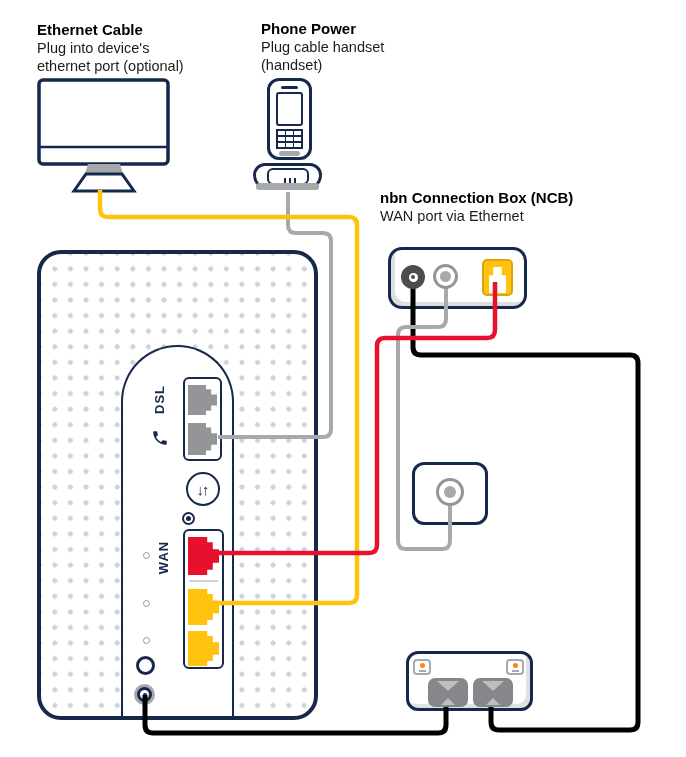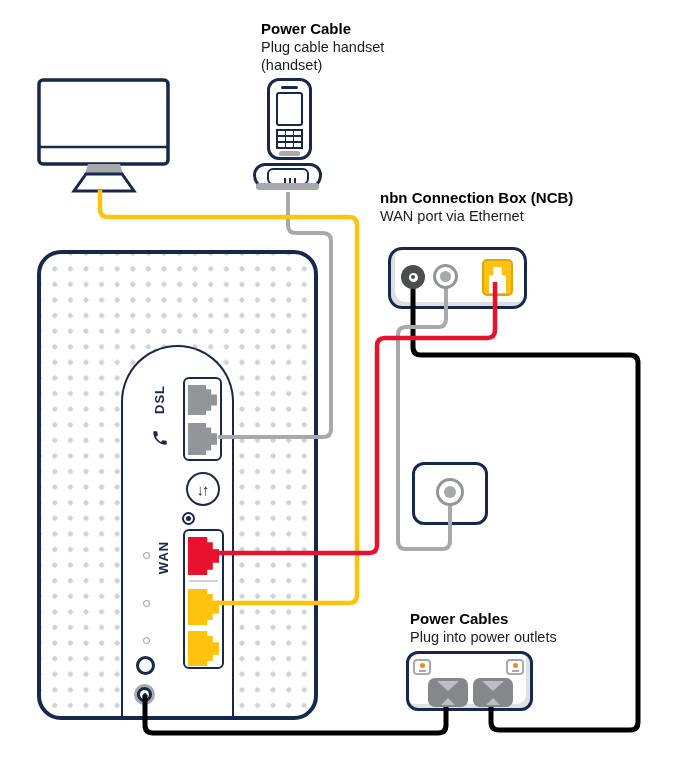--- a/index.html
+++ b/index.html
@@ -111,32 +111,33 @@
   .plug .tri-up{position:absolute;left:13px;bottom:2px;width:0;height:0;
     border-left:7px solid transparent;border-right:7px solid transparent;border-bottom:7px solid #bcbec0;}
 
   .cables{position:absolute;left:0;top:0;z-index:2;pointer-events:none;}
 </style>
 </head>
 <body>
 
 <div class="diagram">
 
+  <div class="callout co-ethernet">
+    <div class="co-title">Ethernet Cable</div>
+    <div class="co-line">Plug into device's</div>
+    <div class="co-line">ethernet port (optional)</div>
+  </div>
   <div class="callout co-phone">
-    <div class="co-title">Power Cable</div>
+    <div class="co-title">Phone Power</div>
     <div class="co-line">Plug cable handset</div>
     <div class="co-line">(handset)</div>
   </div>
   <div class="callout co-ncb">
     <div class="co-title">nbn Connection Box (NCB)</div>
     <div class="co-line">WAN port via Ethernet</div>
-  </div>
-  <div class="callout co-power">
-    <div class="co-title">Power Cables</div>
-    <div class="co-line">Plug into power outlets</div>
   </div>
 
   <svg class="monitor" width="140" height="122" viewBox="0 0 140 122">
     <rect x="5" y="6" width="129" height="84" rx="4" fill="#fff" stroke="#16294d" stroke-width="3.5"></rect>
     <line x1="6" y1="73" x2="133" y2="73" stroke="#16294d" stroke-width="2.5"></line>
     <path d="M54,90 L86,90 L89,100 L51,100 Z" fill="#a7a9ac"></path>
     <path d="M52,100 L88,100 L100,117 L40,117 Z" fill="#fff" stroke="#16294d" stroke-width="3"></path>
   </svg>
 
   <div class="phone">

